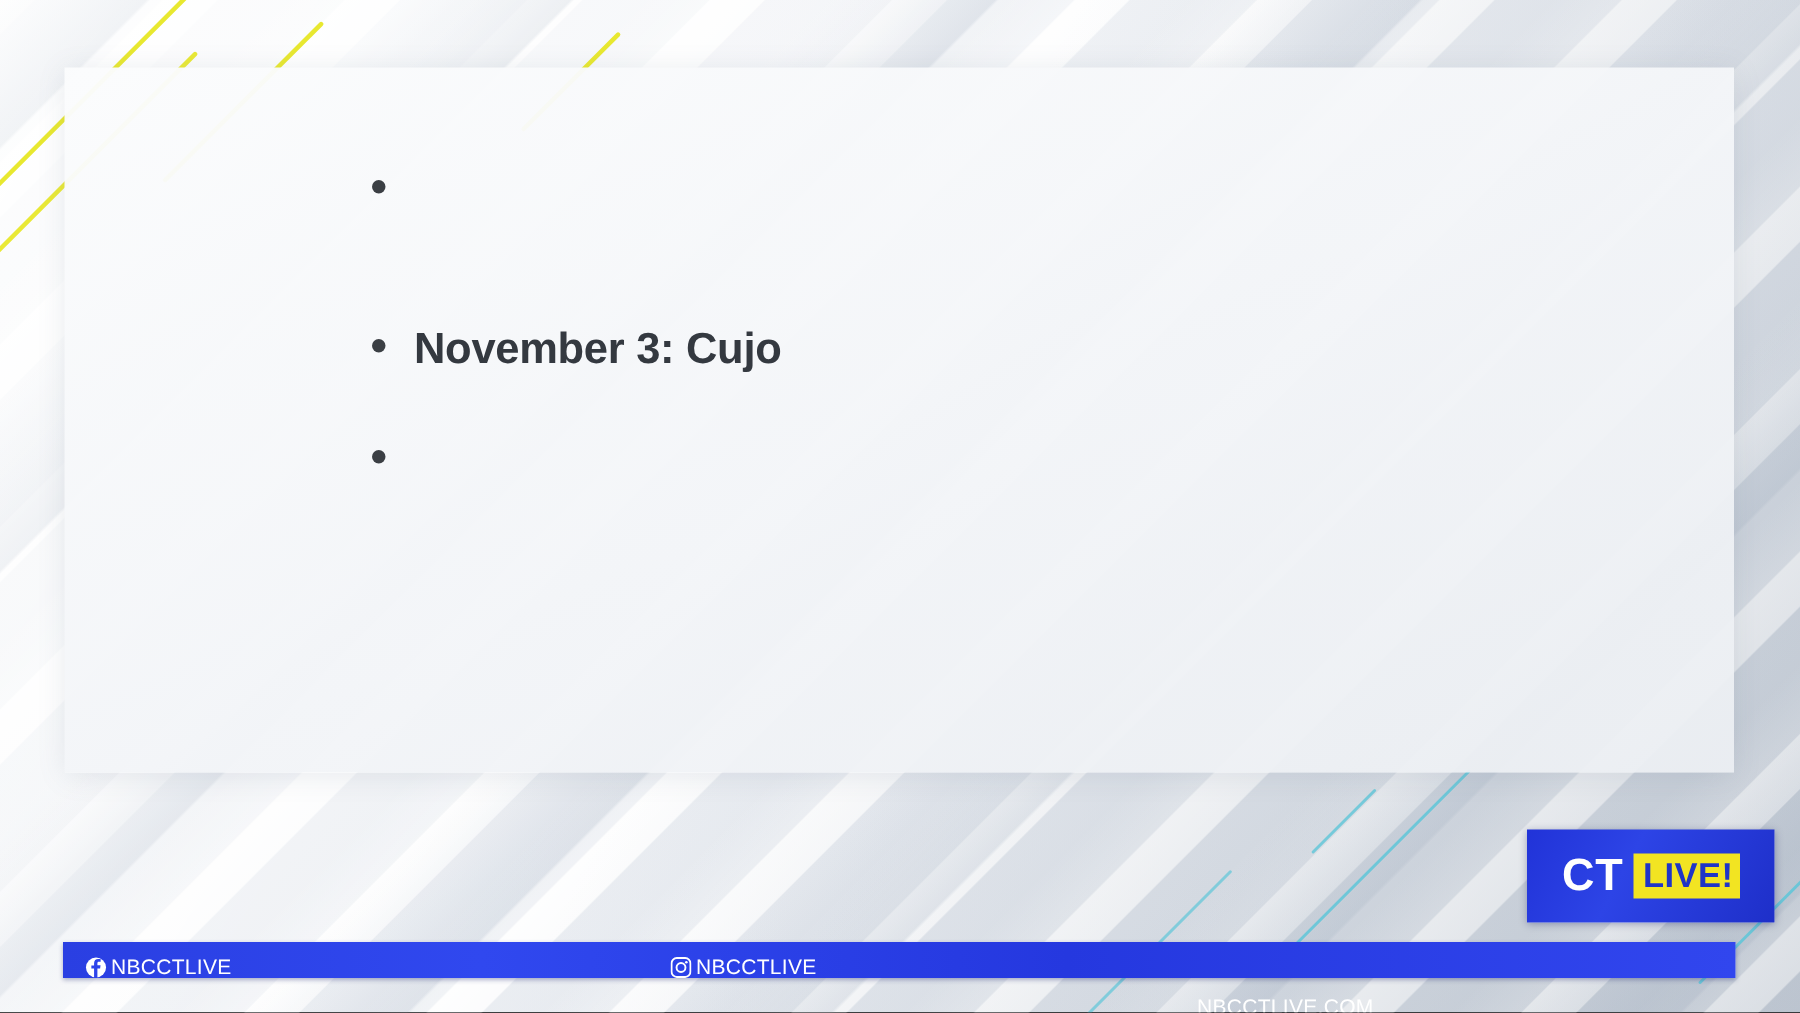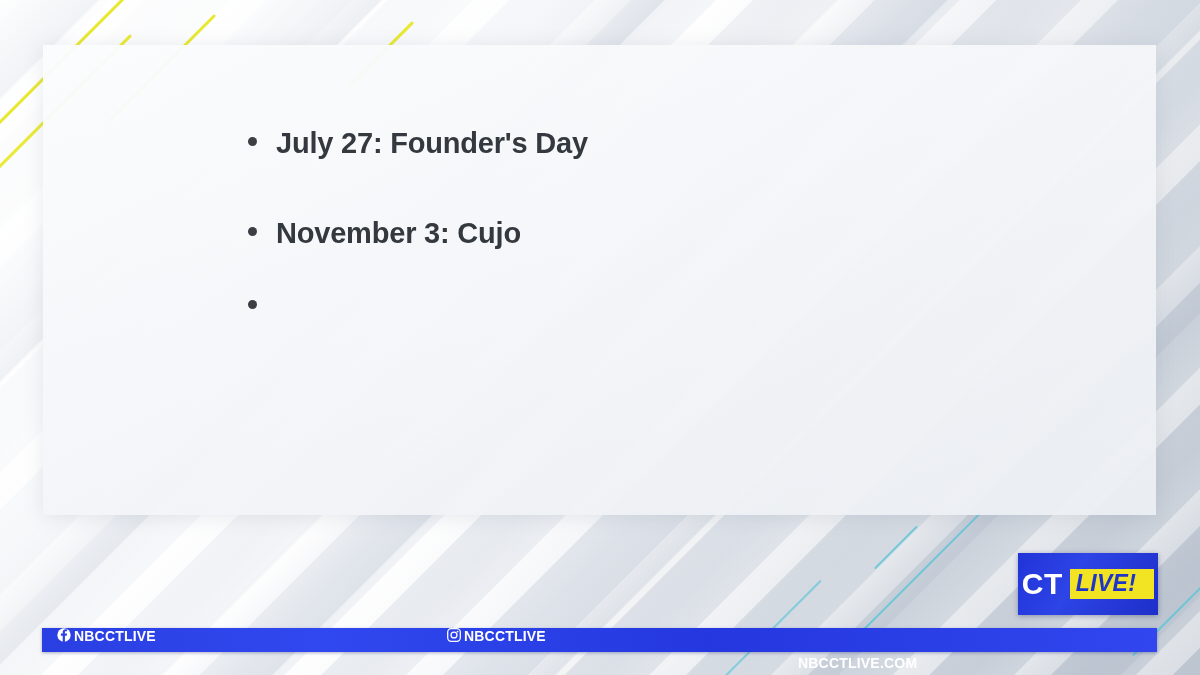--- a/index.html
+++ b/index.html
@@ -114,41 +114,40 @@
     font-weight: bold;
     letter-spacing: -0.2px;
     white-space: nowrap;
   }
 
   
   .ctlive {
     position: absolute;
     left: 1018px;
     top: 553px;
-    width: 140px;
+    width: 165px;
     height: 62px;
     background: linear-gradient(118deg, #2133d8 0%, #2d44e6 40%, #1e2fc9 100%);
     display: flex;
     align-items: center;
     justify-content: center;
     box-shadow: 0 1px 5px rgba(20,30,90,0.35);
   }
   .ct-text {
     color: #ffffff;
     font-size: 30px;
     font-weight: bold;
     letter-spacing: 0.5px;
     margin-right: 7px;
     line-height: 1;
   }
   .live-box {
     background: #f2e422;
-    padding: 3px 18px 4px 6px;
+    padding: 3px 4px 4px 6px;
     line-height: 1;
-    font-style: italic;
   }
   .live-text {
     color: #1f34c8;
     font-size: 23px;
     font-weight: bold;
     letter-spacing: 0.3px;
     line-height: 1;
   }
 
   
@@ -159,24 +158,24 @@
     width: 1115px;
     height: 24px;
     background: linear-gradient(90deg, #2a3fe2 0%, #3048ef 25%, #2538df 60%, #3146ee 100%);
     box-shadow: 0 1px 3px rgba(30,40,110,0.35);
   }
   .social-item {
     position: absolute;
     top: 0;
     height: 24px;
     display: flex;
-    align-items: flex-start;
+    align-items: flex-end;
     color: #ffffff;
     font-size: 14px;
-    font-weight: bold;
+    font-weight: normal;
     letter-spacing: 0.2px;
     white-space: nowrap;
   }
   .social-item .sicon {
     margin-right: 3px;
     display: inline-flex;
     align-items: center;
   }
   .si-fb { left: 15px; }
   .si-ig { left: 405px; }
@@ -202,21 +201,20 @@
   <div class="accent" style="left:874px; top:568px; width:60px; height:2px; background:#5ec6d8; opacity:0.8; transform:rotate(-45deg);"></div>
   <div class="accent" style="left:1132px; top:655px; width:150px; height:2px; background:#5ec6d8; opacity:0.85; transform:rotate(-45deg);"></div>
   <div class="accent" style="left:700px; top:700px; width:170px; height:2px; background:#5ec6d8; opacity:0.7; transform:rotate(-45deg);"></div>
 
   <div class="card">
 
 
     <ul class="bullets">
       <li class="bullet-row">
         <span class="bullet-dot"></span>
-        <span class="bullet-text">July 27: Founder's Day</span>
       </li>
       <li class="bullet-row">
         <span class="bullet-dot"></span>
         <span class="bullet-text">November 3: Cujo</span>
       </li>
       <li class="bullet-row">
         <span class="bullet-dot"></span>
       </li>
     </ul>
 

